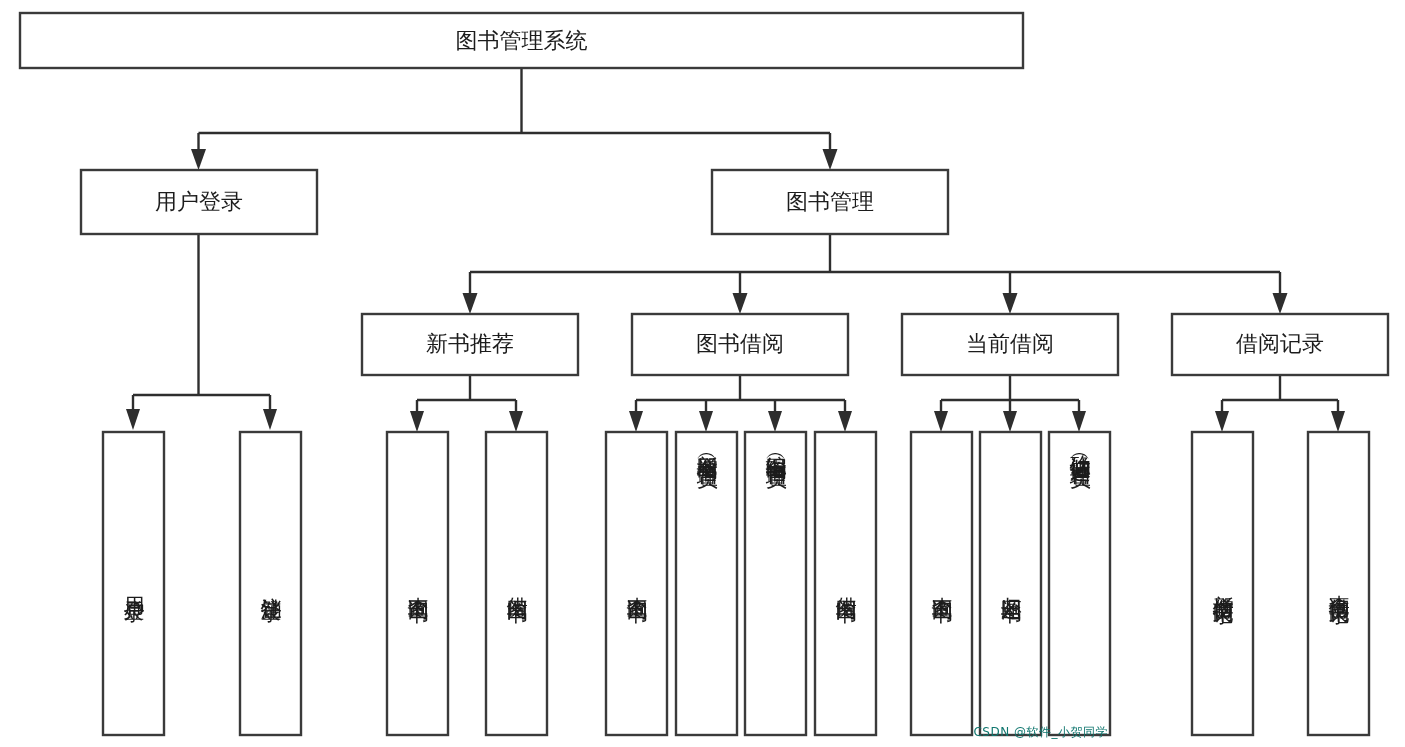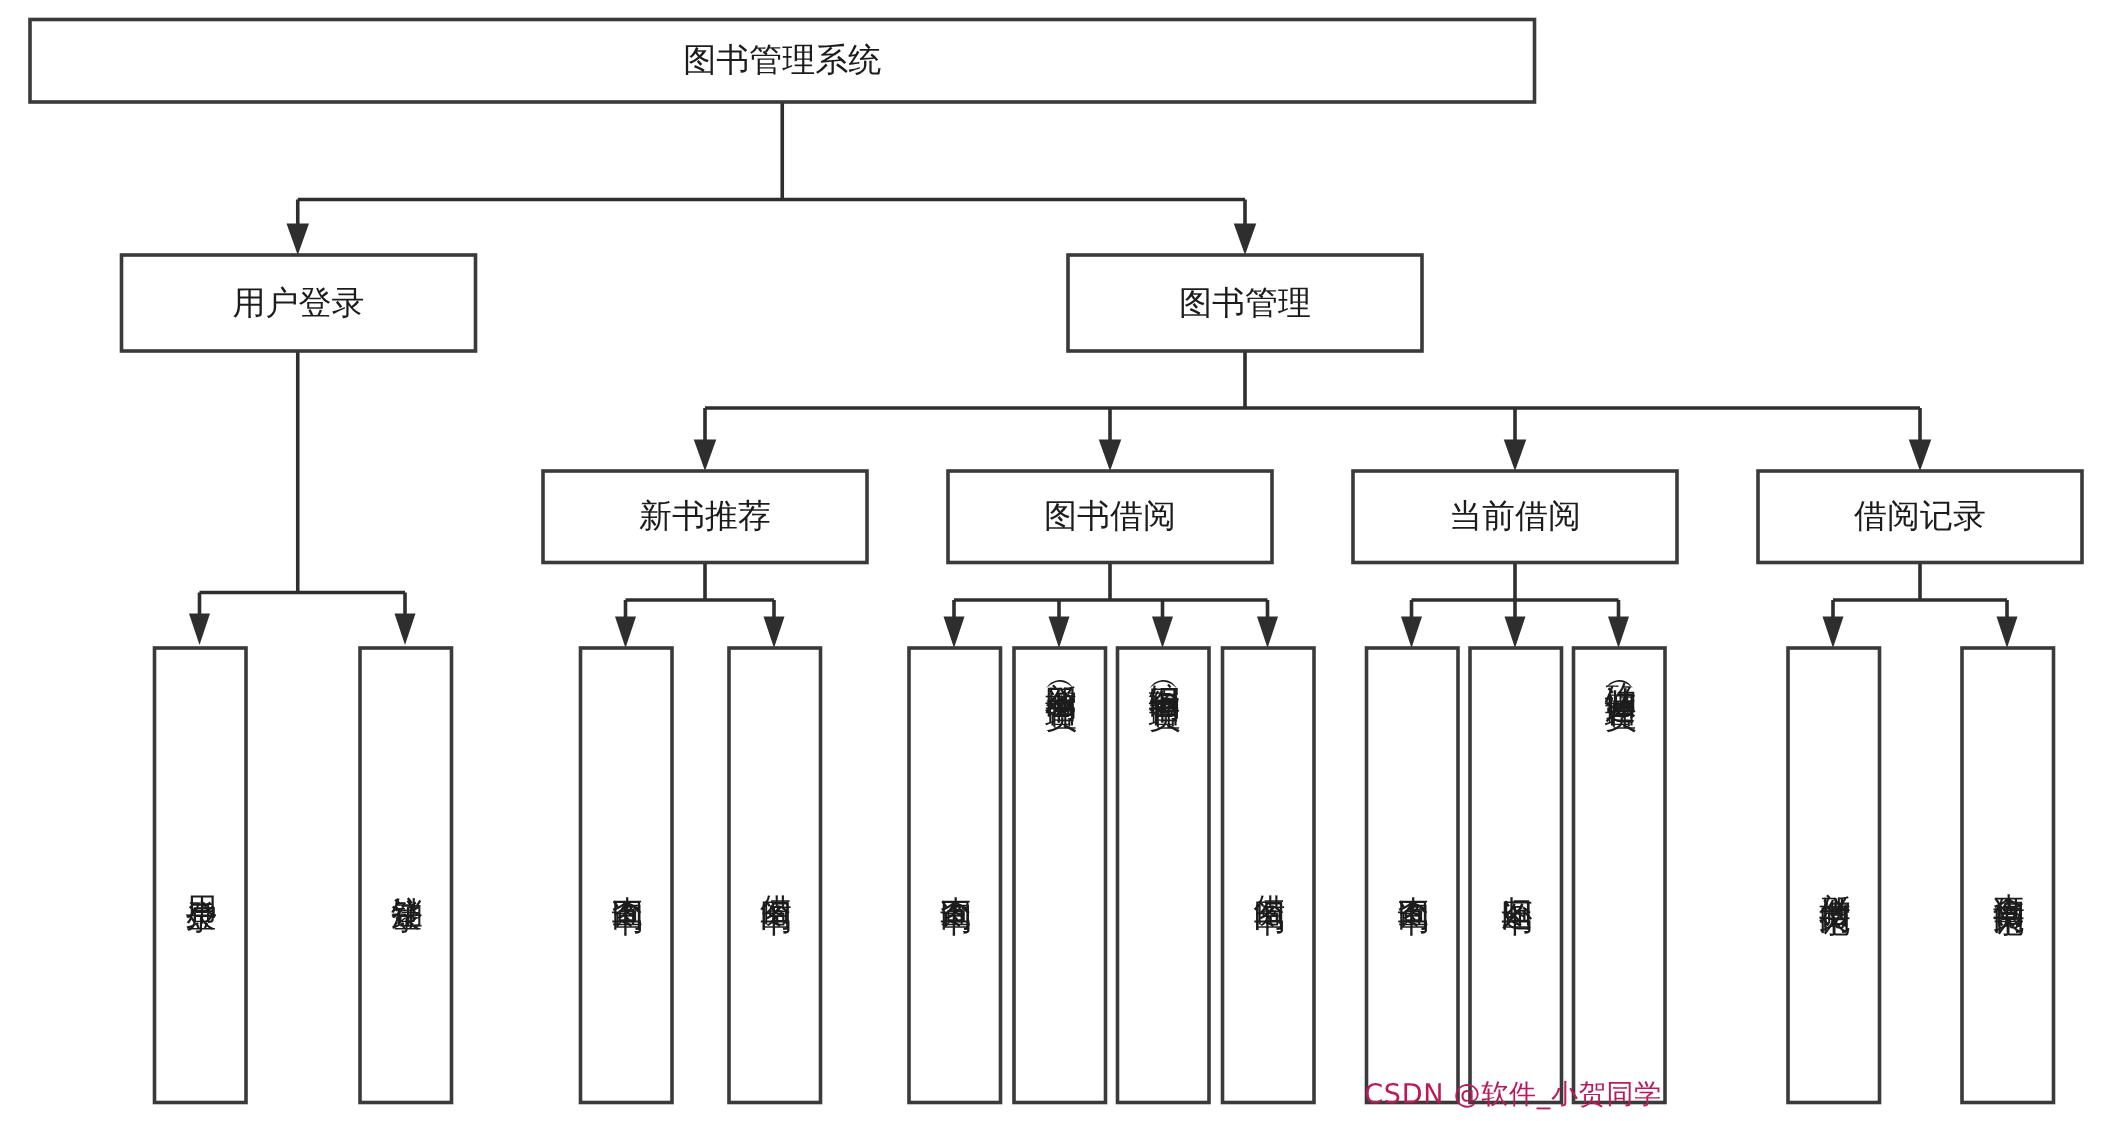--- a/index.html
+++ b/index.html
@@ -65,22 +65,22 @@
     letter-spacing: 2px;
     color: #1c1c1c;
     white-space: nowrap;
     text-align: center;
   }
   .watermark {
     position: absolute;
     right: 10px;
     bottom: 6px;
     font-family: "DejaVu Sans", "Liberation Sans", sans-serif;
-    font-size: 18px;
-    color: #be185d;
+    font-size: 12px;
+    color: #0f766e;
     letter-spacing: 0.5px;
     white-space: nowrap;
   }
 </style>
 </head>
 <body>
 
 <div id="diagram-root">
 
   <svg id="tree-svg" viewBox="0 0 1405 747">

